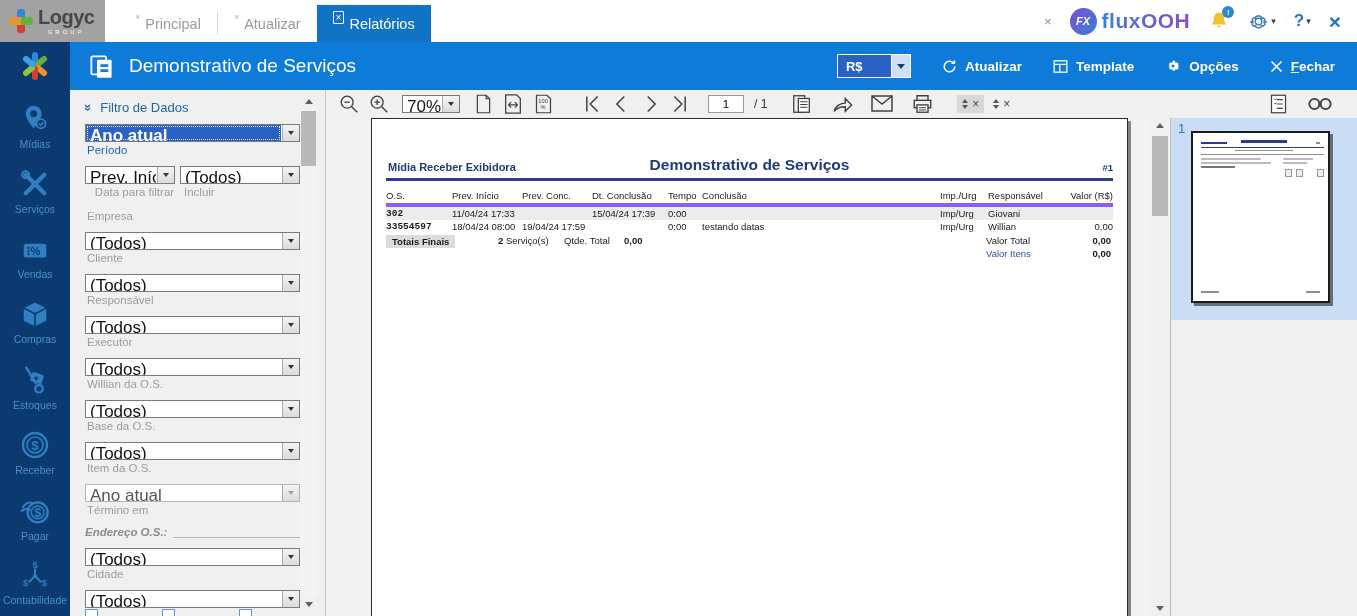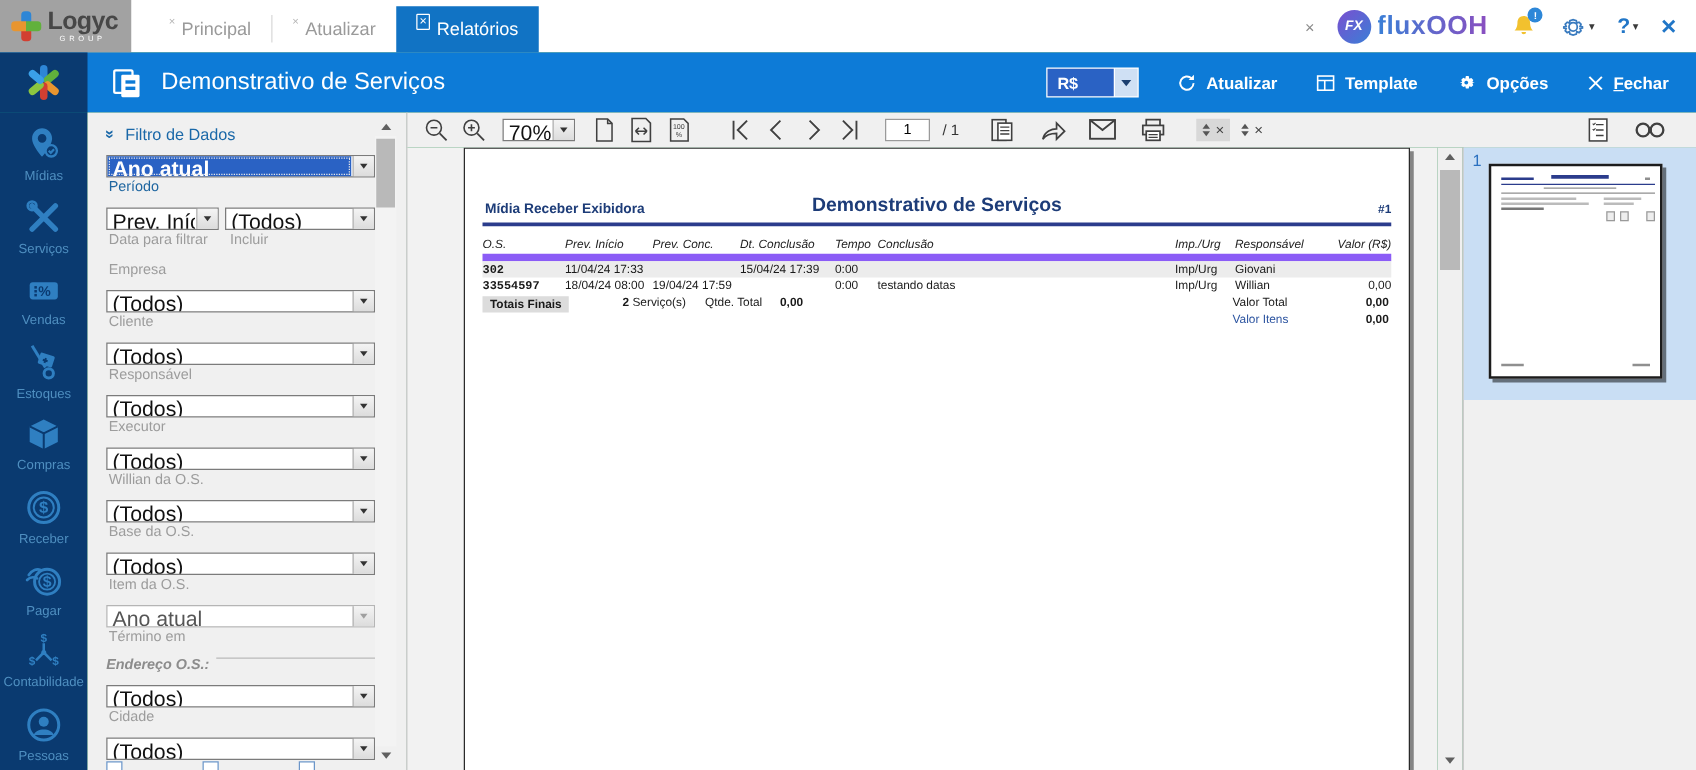--- a/index.html
+++ b/index.html
@@ -1,18 +1,18 @@
 <!DOCTYPE html>
 <html><head>
 <meta charset="utf-8">
 <style>
   * { box-sizing: border-box; margin: 0; padding: 0; }
   html,body { width:1357px; height:616px; overflow:hidden; background:#fff;
     font-family:"Liberation Sans", sans-serif; }
-  .app { position:relative; width:1357px; height:616px; background:#15803d; }
+  .app { position:relative; width:1357px; height:616px; background:#0f172a; }
 
   
   .topbar { position:absolute; left:0; top:0; width:1357px; height:42px; background:#fff;
     display:flex; align-items:flex-end; }
   .logo-box { width:105px; height:42px; background:#a2a2a2; display:flex; align-items:center;
     padding-left:9px; gap:5px; }
   .plus-icon { position:relative; width:24px; height:24px; flex:0 0 24px; }
   .plus-icon .v { position:absolute; left:8px; top:0; width:8px; height:24px; border-radius:3px;
     background:linear-gradient(#2e86d6 0 50%, #d23f31 50% 100%); }
   .plus-icon .h { position:absolute; left:0; top:8px; width:24px; height:8px; border-radius:3px;
@@ -90,23 +90,23 @@
   .combo .arr { width:0; height:0; border-left:3.5px solid transparent;
     border-right:3.5px solid transparent; border-top:4.5px solid #333; }
   .combo.disabled .combo-val { color:#555; }
   .combo.disabled { border-color:#b5b5b5; }
   .combo.disabled .arr { border-top-color:#9f9f9f; }
   .flabel { color:#9c9c9c; margin:2px 0 10px 2px; line-height:12px; }
   .flabel.blue { color:#1f66a0; }
   .two-col { display:flex; gap:5px; width:215px; }
   .two-col .combo.c1 { width:90px; }
   .two-col .combo.c2 { width:120px; }
-  .two-lab { display:flex; width:215px; }
+  .two-lab { display:flex; width:215px;text-align:center; }
   .two-lab .flabel.l1 { width:95px; }
-  .sec-row { display:flex; align-items:flex-start; width:215px; margin:4px 0 10px 0; gap:6px; }
+  .sec-row { display:flex; align-items:flex-end; width:215px; margin:4px 0 10px 0; gap:6px; }
   .sec-title { color:#8c8c8c; font-style:italic; font-weight:bold; font-size:11.5px;
     white-space:nowrap; }
   .sec-line { flex:1; height:1px; background:#b9b9b9; }
   .cb { width:13px; height:13px; background:#fff; border:1px solid #6b95c8; flex:0 0 13px; }
   .partial-cbs { position:absolute; left:15px; top:519px; display:flex; gap:64px; }
   .fp-scroll { position:absolute; right:8px; top:4px; bottom:4px; width:17px; background:#f0f0f0; }
   .scroll-track { position:absolute; left:0; right:0; top:15px; bottom:15px; background:#f3f3f3; }
   .s-arrow { position:absolute; left:0; width:17px; height:15px; display:flex; align-items:center;
     justify-content:center; }
   .s-arrow.up { top:0; } .s-arrow.down { bottom:0; }
@@ -150,21 +150,21 @@
   .rp-ref { position:absolute; right:0; top:3px; font-size:9.5px; font-weight:bold; color:#1d3c78; }
   .rule-thick { height:2px; background:#2b3c8c; margin-top:3px; }
   .rule-thin { height:1px; background:#2b3c8c; }
   .rp-sub { position:relative; height:13px; margin-top:2px; }
   .rp-subtitle { position:absolute; left:0; right:0; text-align:center; font-size:9.5px; top:1px; }
   .rp-flag { position:absolute; right:0; top:1px; font-size:9.5px; color:#9a9a9a; }
   .rp-flag .brk { margin-right:8px; }
   .r-grid { display:grid; grid-template-columns:66px 70px 70px 76px 34px 238px 48px 82px 1fr;
     font-size:9.5px; line-height:13px; }
   .r-grid .c-val { text-align:right; }
-  .r-head { margin-top:8px; border-bottom:6px solid #8b5cf6; padding-bottom:1px; color:#222;font-style:italic; }
+  .r-head { margin-top:8px; border-bottom:4px solid #8b5cf6; padding-bottom:1px; color:#222; }
   .r-row.alt { background:#ececec; }
   .r-row .c-os { font-weight:bold;font-family:Liberation Mono, monospace; }
   .totals { position:relative; height:30px; margin-top:2px; font-size:9.5px; }
   .tot-chip { position:absolute; left:0; top:0; background:#dcdcdc; font-weight:bold; padding:0 6px;
     line-height:13px; }
   .tot-count { position:absolute; left:112px; top:0; }
   .tot-count b { font-weight:bold; }
   .tot-qty-label { position:absolute; left:178px; top:0; }
   .tot-qty-val { position:absolute; left:238px; top:0; font-weight:bold; }
   .tot-vt-label { position:absolute; left:600px; top:0; }
@@ -326,34 +326,34 @@
       <svg width="34" height="30" viewBox="0 0 24 24">
           <rect x="3" y="7" width="18" height="11" rx="2" fill="#2f7fc1"></rect>
           <text x="12.5" y="15.8" font-size="9" font-weight="bold" fill="#0a3a70" text-anchor="middle">%</text>
           <rect x="6" y="9.5" width="1.6" height="1.6" fill="#0a3a70"></rect>
           <rect x="6" y="12" width="1.6" height="1.6" fill="#0a3a70"></rect>
           <rect x="6" y="14.5" width="1.6" height="1.6" fill="#0a3a70"></rect>
         </svg>
       <span class="nav-label">Vendas</span>
     </div>
     <div class="nav-item">
+      <svg width="32" height="30" viewBox="0 0 24 24">
+          <path fill="#2f7fc1" d="M12 2l9 4.5v10L12 21l-9-4.5v-10z"></path>
+          <path d="M3 6.5l9 4.5 9-4.5M12 11v10" stroke="#0a3a70" stroke-width="1.3" fill="none"></path>
+        </svg>
+      <span class="nav-label">Compras</span>
+    </div>
+    <div class="nav-item">
       <svg width="32" height="32" viewBox="0 0 24 24">
           <path stroke="#2f7fc1" stroke-width="1.8" fill="none" d="M5 2l8 13"></path>
           <rect x="9" y="7" width="9" height="7" rx="1" fill="#2f7fc1" transform="rotate(18 13.5 10.5)"></rect>
           <path d="M13 12.5v-3m-1.5 1.5h3" stroke="#0a3a70" stroke-width="1.2" transform="rotate(18 13.5 10.5)"></path>
           <circle cx="15" cy="18.5" r="2.8" fill="none" stroke="#2f7fc1" stroke-width="1.8"></circle>
         </svg>
       <span class="nav-label">Estoques</span>
-    </div>
-    <div class="nav-item">
-      <svg width="32" height="30" viewBox="0 0 24 24">
-          <path fill="#2f7fc1" d="M12 2l9 4.5v10L12 21l-9-4.5v-10z"></path>
-          <path d="M3 6.5l9 4.5 9-4.5M12 11v10" stroke="#0a3a70" stroke-width="1.3" fill="none"></path>
-        </svg>
-      <span class="nav-label">Compras</span>
     </div>
     <div class="nav-item">
       <svg width="32" height="32" viewBox="0 0 24 24">
           <circle cx="12" cy="12" r="9" fill="none" stroke="#2f7fc1" stroke-width="1.8"></circle>
           <circle cx="12" cy="12" r="6" fill="none" stroke="#2f7fc1" stroke-width="1.2"></circle>
           <text x="12" y="15.6" font-size="10" font-weight="bold" fill="#2f7fc1" text-anchor="middle">$</text>
         </svg>
       <span class="nav-label">Receber</span>
     </div>
     <div class="nav-item">
@@ -368,28 +368,20 @@
     </div>
     <div class="nav-item">
       <svg width="32" height="30" viewBox="0 0 24 24">
           <path d="M12 12V6M12 12l-5 5M12 12l5 5" stroke="#2f7fc1" stroke-width="1.6" fill="none"></path>
           <circle cx="12" cy="12" r="1.6" fill="#2f7fc1"></circle>
           <text x="12" y="5.5" font-size="7.5" font-weight="bold" fill="#2f7fc1" text-anchor="middle">$</text>
           <text x="4.5" y="20" font-size="7.5" font-weight="bold" fill="#2f7fc1" text-anchor="middle">$</text>
           <text x="19.5" y="20" font-size="7.5" font-weight="bold" fill="#2f7fc1" text-anchor="middle">$</text>
         </svg>
       <span class="nav-label">Contabilidade</span>
-    </div>
-    <div class="nav-item">
-      <svg width="32" height="32" viewBox="0 0 24 24">
-          <circle cx="12" cy="12" r="9" fill="none" stroke="#2f7fc1" stroke-width="1.8"></circle>
-          <circle cx="12" cy="10" r="3" fill="#2f7fc1"></circle>
-          <path d="M6 18c1-4.5 11-4.5 12 0z" fill="#2f7fc1"></path>
-        </svg>
-      <span class="nav-label">Pessoas</span>
     </div>
   </div>
 
   <div class="filter-panel">
     <div class="fp-head">
       <span class="chev">»</span>
       <span>Filtro de Dados</span>
     </div>
 
     <div class="combo sel">

